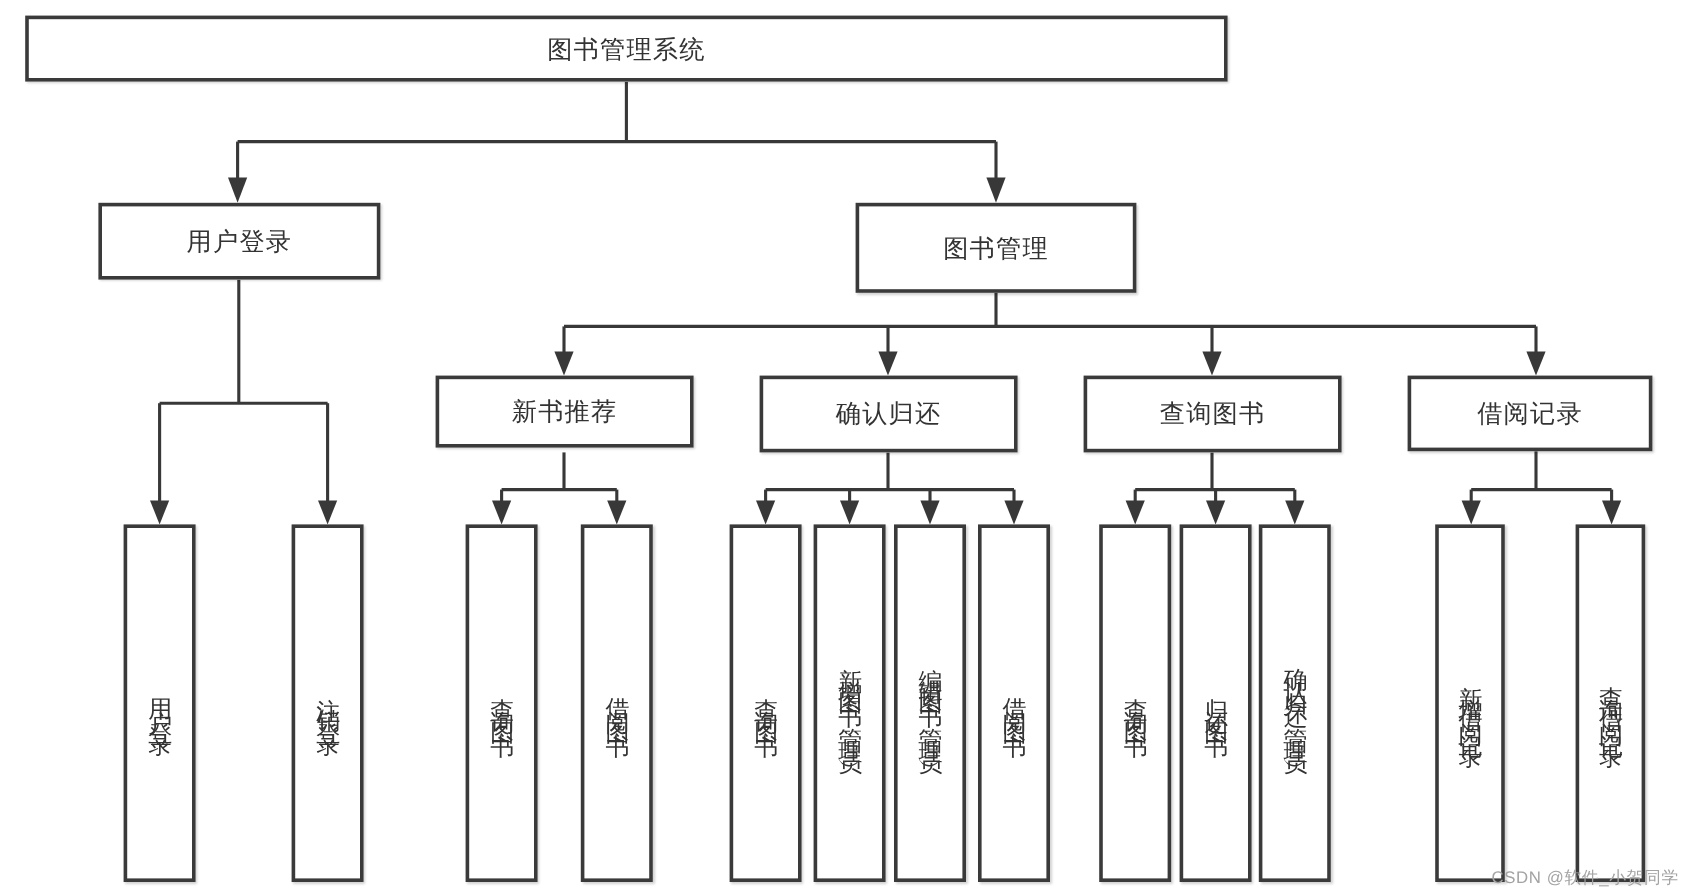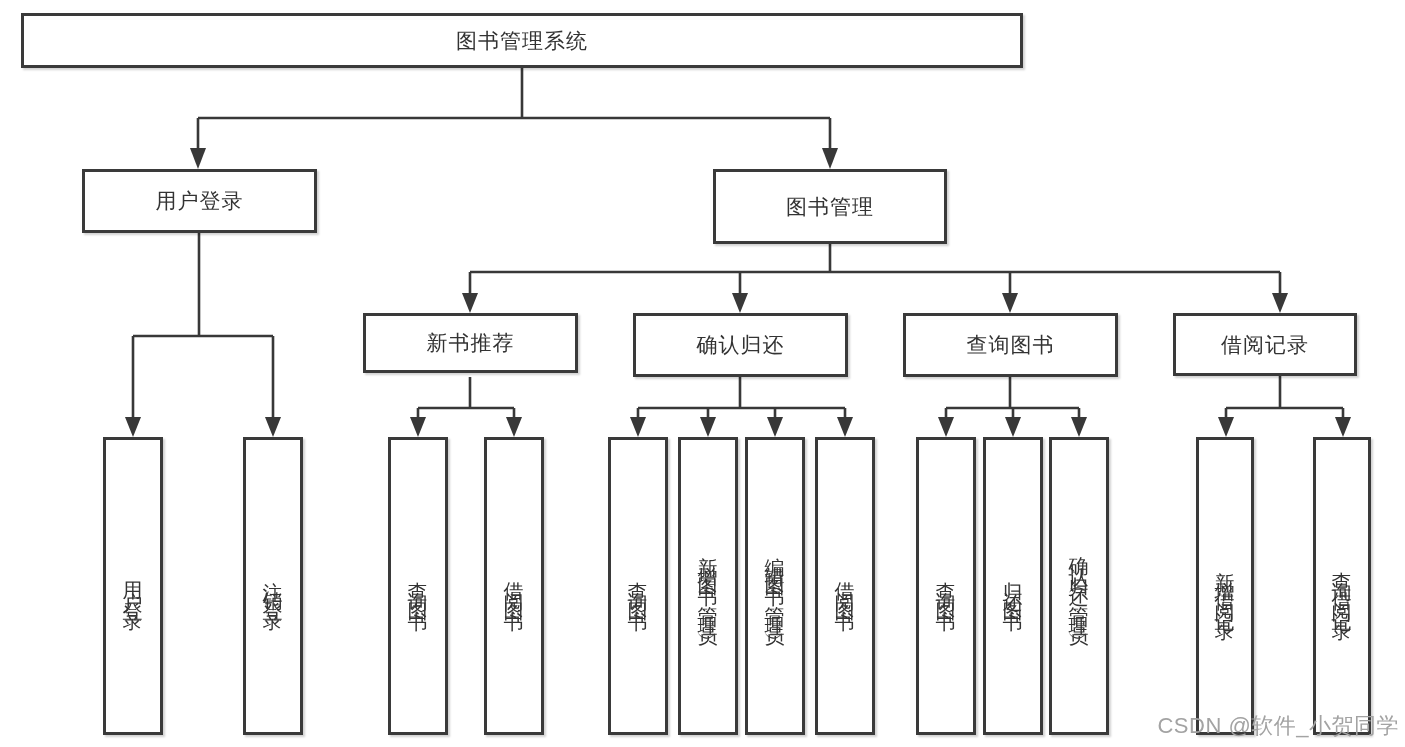--- a/index.html
+++ b/index.html
@@ -41,21 +41,21 @@
     font-size:20px;
     letter-spacing:10px;
     line-height:1;
   }
   .node span{display:block;}
   #watermark{
     position:absolute;
     right:6px;
     bottom:6px;
     z-index:3;
-    font-size:22px;
+    font-size:14px;
     color:var(--wm);
     letter-spacing:0.5px;
   }
 </style>
 </head>
 <body>
 
 <div id="canvas">
 
   <svg id="wires" width="1405" height="747">
@@ -147,21 +147,21 @@
 
   <div class="node h" style="left:363px;top:313px;width:215px;height:60px">
     <span>新书推荐</span>
   </div>
   <div class="node h" style="left:633px;top:313px;width:215px;height:64px">
     <span>确认归还</span>
   </div>
   <div class="node h" style="left:903px;top:313px;width:215px;height:64px">
     <span>查询图书</span>
   </div>
-  <div class="node h" style="left:1173px;top:313px;width:184px;height:63px">
+  <div class="node h" style="left:1173px;top:313px;width:204px;height:63px">
     <span>借阅记录</span>
   </div>
 
   <div class="node v" style="left:103px;top:437px;width:60px;height:298px">
     <span>用户登录</span>
   </div>
   <div class="node v" style="left:243px;top:437px;width:60px;height:298px">
     <span>注销登录</span>
   </div>
 

